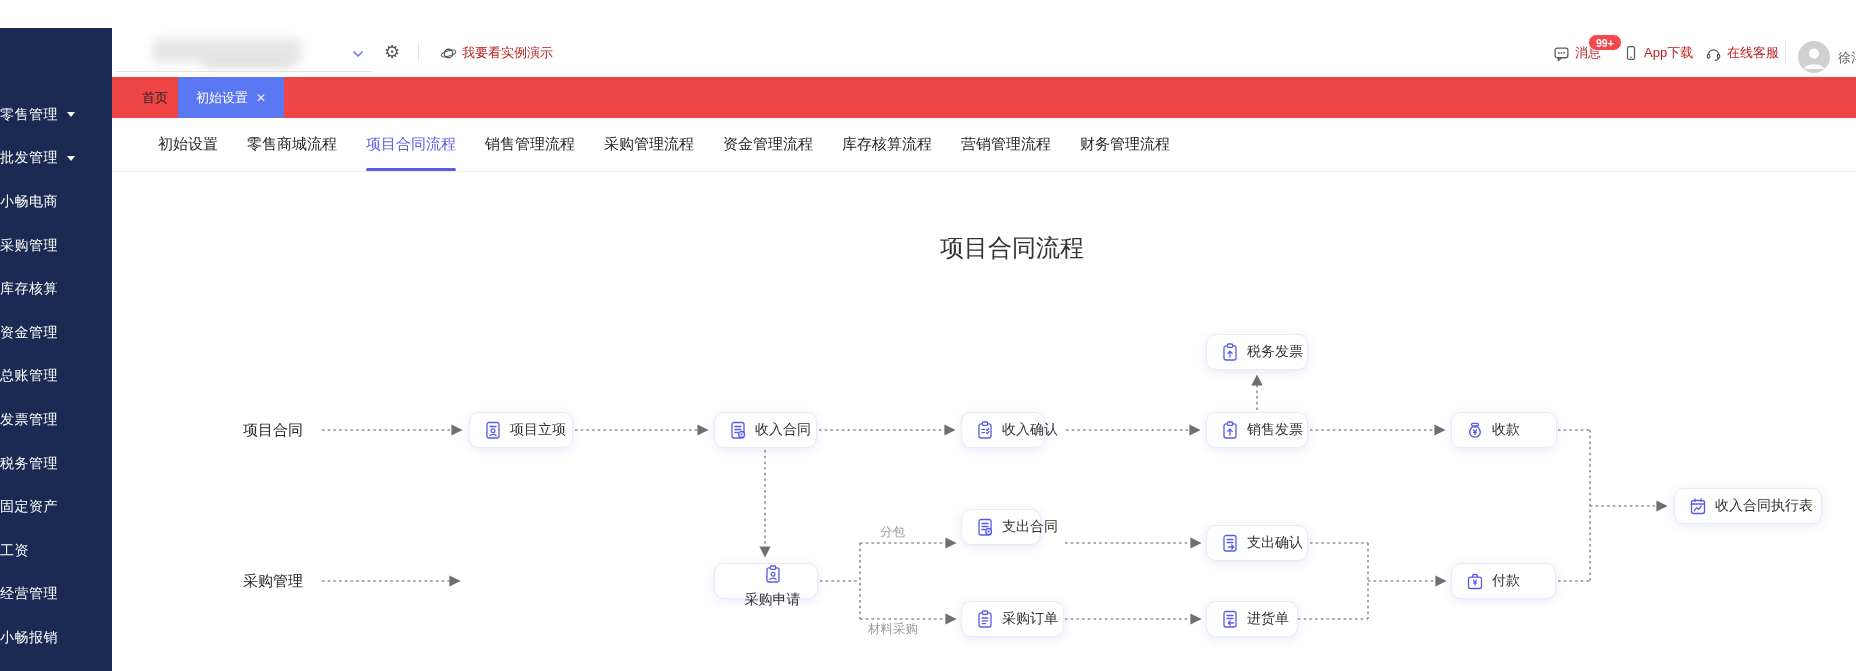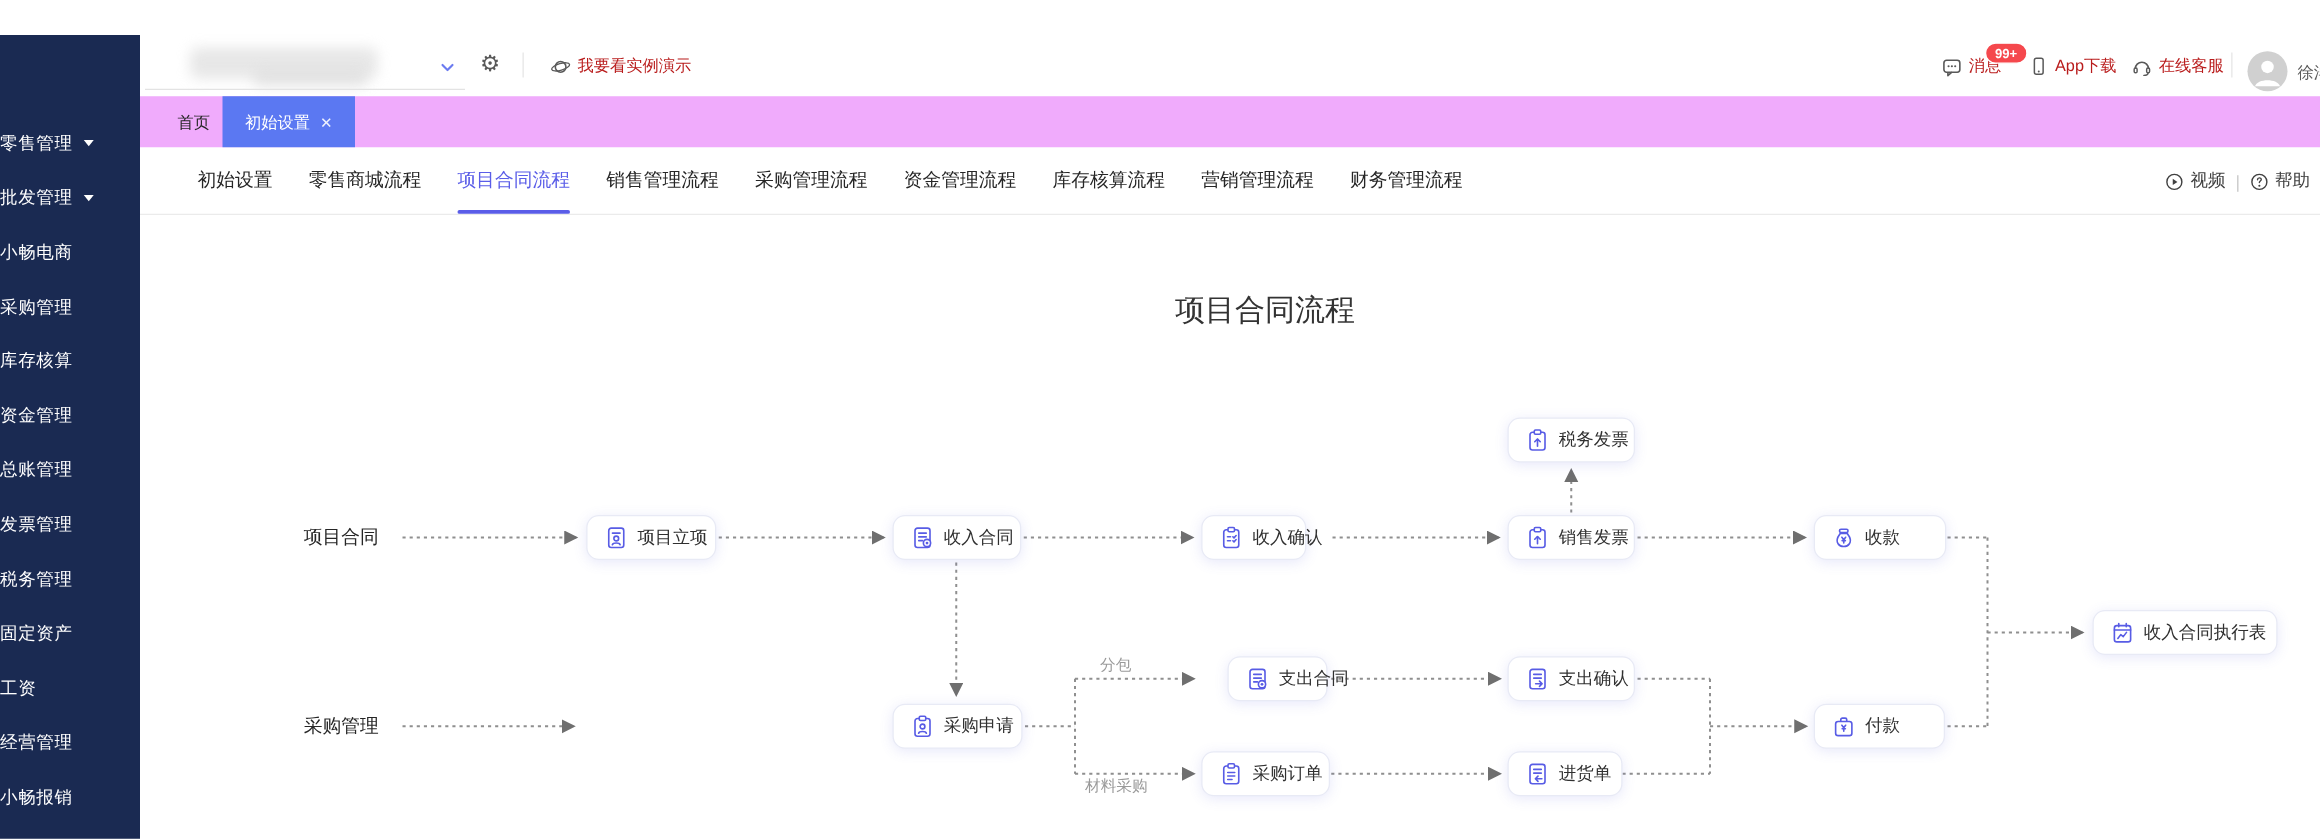--- a/index.html
+++ b/index.html
@@ -20,21 +20,21 @@
   #header { position:absolute; left:112px; top:28px; width:1744px; height:49px; background:#fff; }
   #company-underline { position:absolute; left:4px; top:43px; width:256px; height:1px; background:#e3e3e3; }
   .redact { position:absolute; background:#d4d4d4; filter:blur(5px); opacity:.55; border-radius:6px; }
   .hdr-item { position:absolute; display:flex; align-items:center; gap:5px; color:#b91c1c; font-size:13px; white-space:nowrap; cursor:pointer; }
   .hdr-divider { position:absolute; width:1px; height:20px; background:#e5e5e5; top:14px; }
   #msg-badge { position:absolute; left:1476px; top:6px; background:#f5484d; color:#fff; font-size:10.5px; font-weight:bold;
     padding:1.5px 7px; border-radius:9px; border:1.5px solid #fff; z-index:3; }
   #avatar { position:absolute; left:1686px; top:13px; width:32px; height:32px; border-radius:50%; background:#d0d0d0; overflow:hidden; }
   #user-name { position:absolute; left:1726px; top:21px; font-size:13px; color:#595959; white-space:nowrap; }
   
-  #tabstrip { position:absolute; left:112px; top:77px; width:1744px; height:41px; background:#f0abfc; }
+  #tabstrip { position:absolute; left:112px; top:77px; width:1744px; height:41px; background:#ef4444; }
   #tab-home { position:absolute; left:12px; top:0; height:41px; display:flex; align-items:center; padding:0 18px;
     font-size:13px; color:#262626; cursor:pointer; }
   #tab-active { position:absolute; left:66px; top:0; width:106px; height:41px; background:#5b78f2; color:#fff;
     display:flex; align-items:center; justify-content:center; gap:8px; font-size:13px; cursor:pointer; }
   #tab-active .close-x { font-size:12px; opacity:.9; }
   
   #subtabs { position:absolute; left:112px; top:118px; width:1744px; height:54px; background:#fff;
     border-bottom:1px solid #ebebeb; display:flex; align-items:stretch; padding-left:46px; }
   .subtab { display:flex; align-items:center; margin-right:29px; font-size:15px; color:#262626;
     cursor:pointer; position:relative; white-space:nowrap; }
@@ -173,38 +173,20 @@
       <div class="subtab">初始设置</div>
       <div class="subtab">零售商城流程</div>
       <div class="subtab active">项目合同流程</div>
       <div class="subtab">销售管理流程</div>
       <div class="subtab">采购管理流程</div>
       <div class="subtab">资金管理流程</div>
       <div class="subtab">库存核算流程</div>
       <div class="subtab">营销管理流程</div>
       <div class="subtab">财务管理流程</div>
     </div>
-  <div id="subtab-links">
-    <span class="lk">
-      <svg width="15" height="15" viewBox="0 0 16 16">
-        <circle cx="8" cy="8" r="6.4" fill="none" stroke="#404040" stroke-width="1.2"></circle>
-        <path d="M6.6 5.4l4 2.6-4 2.6z" fill="#404040"></path>
-      </svg>
-      <span>视频</span>
-    </span>
-    <span class="sep">|</span>
-    <span class="lk">
-      <svg width="15" height="15" viewBox="0 0 16 16">
-        <circle cx="8" cy="8" r="6.4" fill="none" stroke="#404040" stroke-width="1.2"></circle>
-        <path d="M6.4 6.2c0-2.1 3.2-2.1 3.2-.3 0 1.3-1.6 1.3-1.6 2.7" fill="none" stroke="#404040" stroke-width="1.2" stroke-linecap="round"></path>
-        <circle cx="8" cy="11.3" r=".9" fill="#404040"></circle>
-      </svg>
-      <span>帮助</span>
-    </span>
-  </div>
 </div>
 
 <div id="flow-title">项目合同流程</div>
 <svg id="connectors">
   <defs>
     <marker id="arrw" markerWidth="8" markerHeight="8" refX="6" refY="3.5" orient="auto">
       <path d="M0 0 L7 3.5 L0 7 Z" fill="#6f6f6f"></path>
     </marker>
   </defs>
   <g id="edge-group">
@@ -287,30 +269,30 @@
       <span>收款</span>
     </div>
     <div class="flow-node" style="left: 1674px; top: 488px; width: 148px;">
       <svg width="20" height="20" viewBox="0 0 20 20" fill="none" stroke="#585ce5" stroke-width="1.3" stroke-linecap="round" stroke-linejoin="round">
         <rect x="3.5" y="4.5" width="13" height="13" rx="2"></rect>
         <path d="M3.5 8h13M7 2.8v2.6M13 2.8v2.6"></path>
         <path d="M6.3 14.8l2.3-3.1 2 1.6 2.6-3.4"></path>
       </svg>
       <span>收入合同执行表</span>
     </div>
-    <div class="flow-node" style="left: 714px; top: 563px; width: 104px;">
+    <div class="flow-node" style="left: 714px; top: 563px; width: 104px; flex-direction: column;">
       <svg width="20" height="20" viewBox="0 0 20 20" fill="none" stroke="#585ce5" stroke-width="1.3" stroke-linecap="round" stroke-linejoin="round">
         <rect x="4" y="3.8" width="12" height="14.2" rx="2"></rect>
         <rect x="7.4" y="2" width="5.2" height="3.4" rx="1" fill="#fff"></rect>
         <circle cx="10" cy="10.2" r="1.9"></circle>
         <path d="M6.9 15.6c.5-1.9 5.7-1.9 6.2 0"></path>
       </svg>
       <span>采购申请</span>
     </div>
-    <div class="flow-node" style="left: 961px; top: 525px; width: 80px; margin-left: 21px;">
+    <div class="flow-node" style="left: 961px; top: 509px; width: 80px;">
       <svg width="20" height="20" viewBox="0 0 20 20" fill="none" stroke="#585ce5" stroke-width="1.3" stroke-linecap="round" stroke-linejoin="round">
         <rect x="4" y="2.5" width="12" height="15.5" rx="2"></rect>
         <path d="M7 6.5h6M7 9.5h6M7 12.5h3"></path>
         <circle cx="13.6" cy="14.4" r="2.9" fill="#fff"></circle>
         <circle cx="13.6" cy="14.4" r="1.1" fill="#585ce5" stroke="none"></circle>
       </svg>
       <span>支出合同</span>
     </div>
     <div class="flow-node" style="left: 1206px; top: 525px; width: 102px;">
       <svg width="20" height="20" viewBox="0 0 20 20" fill="none" stroke="#585ce5" stroke-width="1.3" stroke-linecap="round" stroke-linejoin="round">

